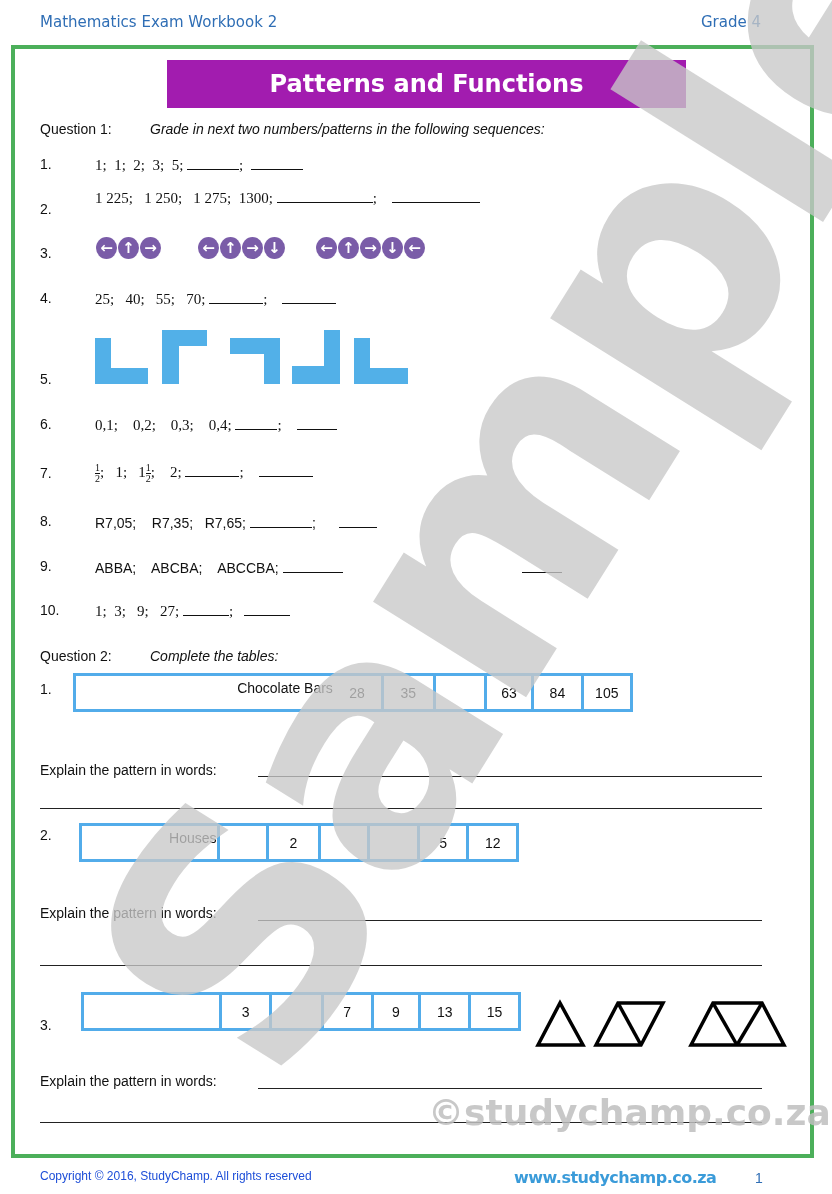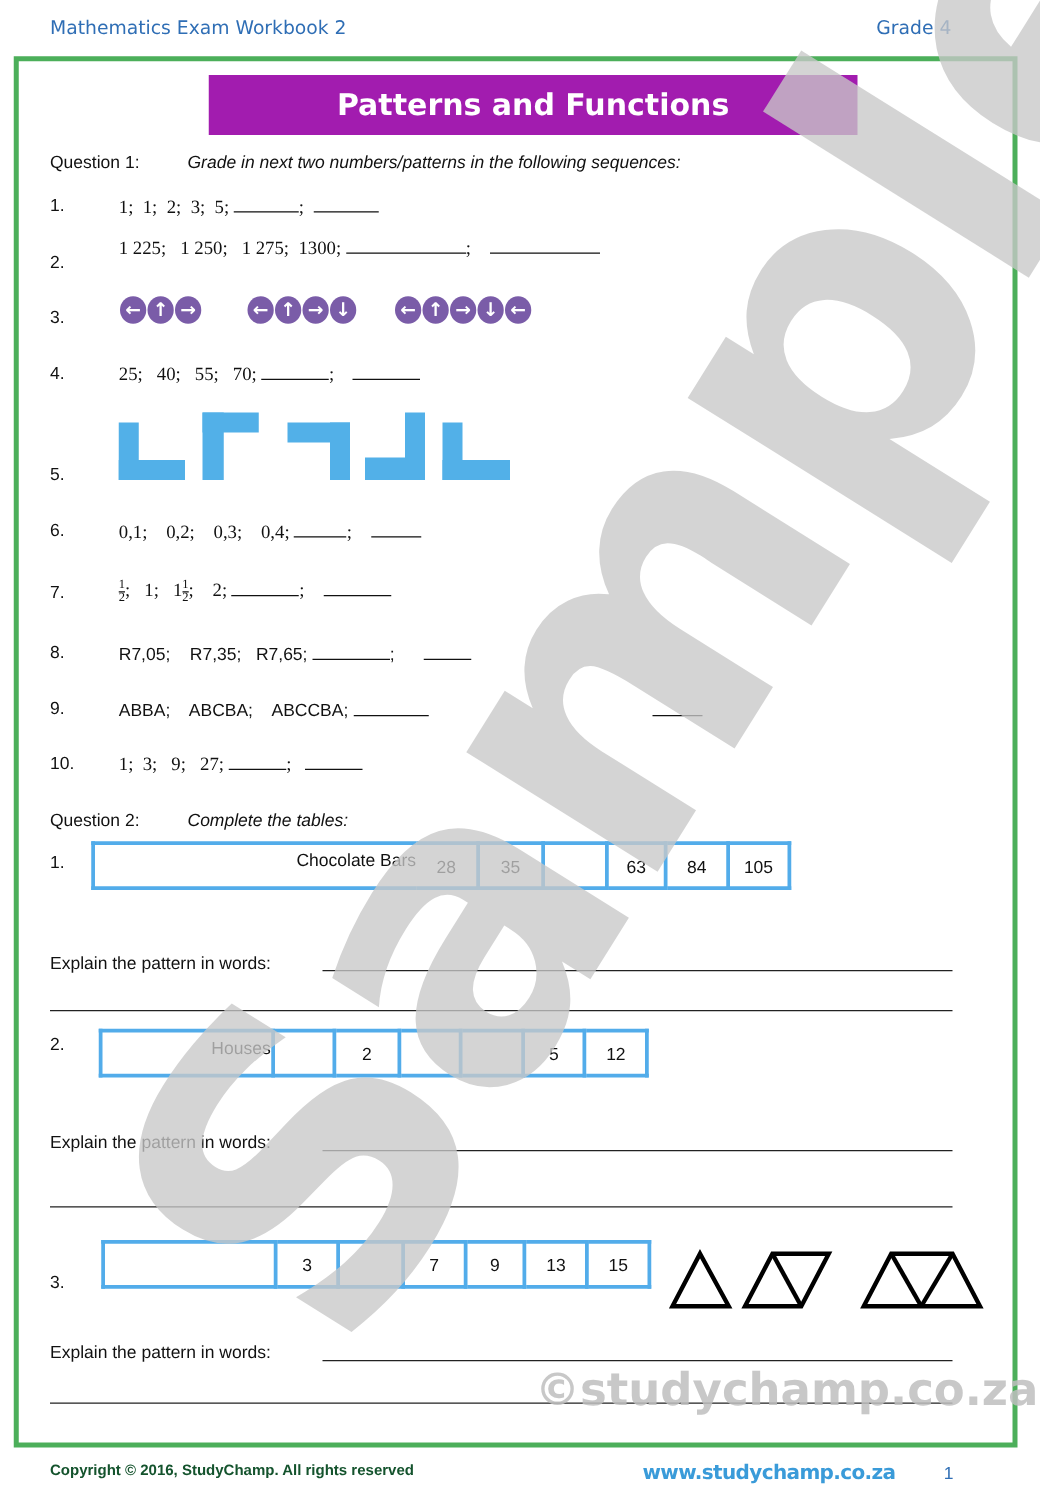--- a/index.html
+++ b/index.html
@@ -35,21 +35,21 @@
   table.grid td { border: 3px solid #52acea; height: 29px; padding: 0; text-align: center; }
   table.grid td.label { text-align: right; font-weight: normal; padding-left: 5px; vertical-align: top; padding-top: 4px; }
   .explain { font-size: 14px; left: 40px; white-space: nowrap; }
   .line { position: absolute; border-bottom: 1px solid #222; height: 0; }
   .watermark {
     left: -30px; top: 170px; font-family: "DejaVu Sans", sans-serif; font-weight: bold;
     font-size: 330px; color: rgba(200,200,200,0.78); transform: rotate(-58deg); transform-origin: 50% 50%;
     width: 900px; text-align: center; top: 460px; letter-spacing: -10px; pointer-events: none;
   }
   .wm2 { left: 428px; top: 1092px; font-family: "DejaVu Sans", sans-serif; font-weight: bold; font-size: 36px; color: rgba(190,190,190,0.85); white-space: nowrap; }
-  .footer-copy { left: 40px; top: 1169px; font-size: 12px; color: #14532d; font-weight: bold; }
+  .footer-copy { left: 40px; top: 1169px; font-size: 12px; color: #1d4ed8; }
   .footer-url { left: 514px; top: 1168px; font-size: 16px; font-weight: bold; color: #3a9bd9; font-family: "DejaVu Sans", sans-serif; letter-spacing: -0.5px; }
   .footer-page { left: 755px; top: 1170px; font-size: 14px; color: #2f6eb5; }
   .frac { display: inline-block; text-align: center; font-size: 10px; line-height: 10px; vertical-align: middle; }
   .frac span { display: block; }
   .frac .top { border-bottom: 1px solid #111; }
 </style>
 </head>
 <body>
 
 <div class="abs hdr" style="left:40px;">Mathematics Exam Workbook 2</div>

